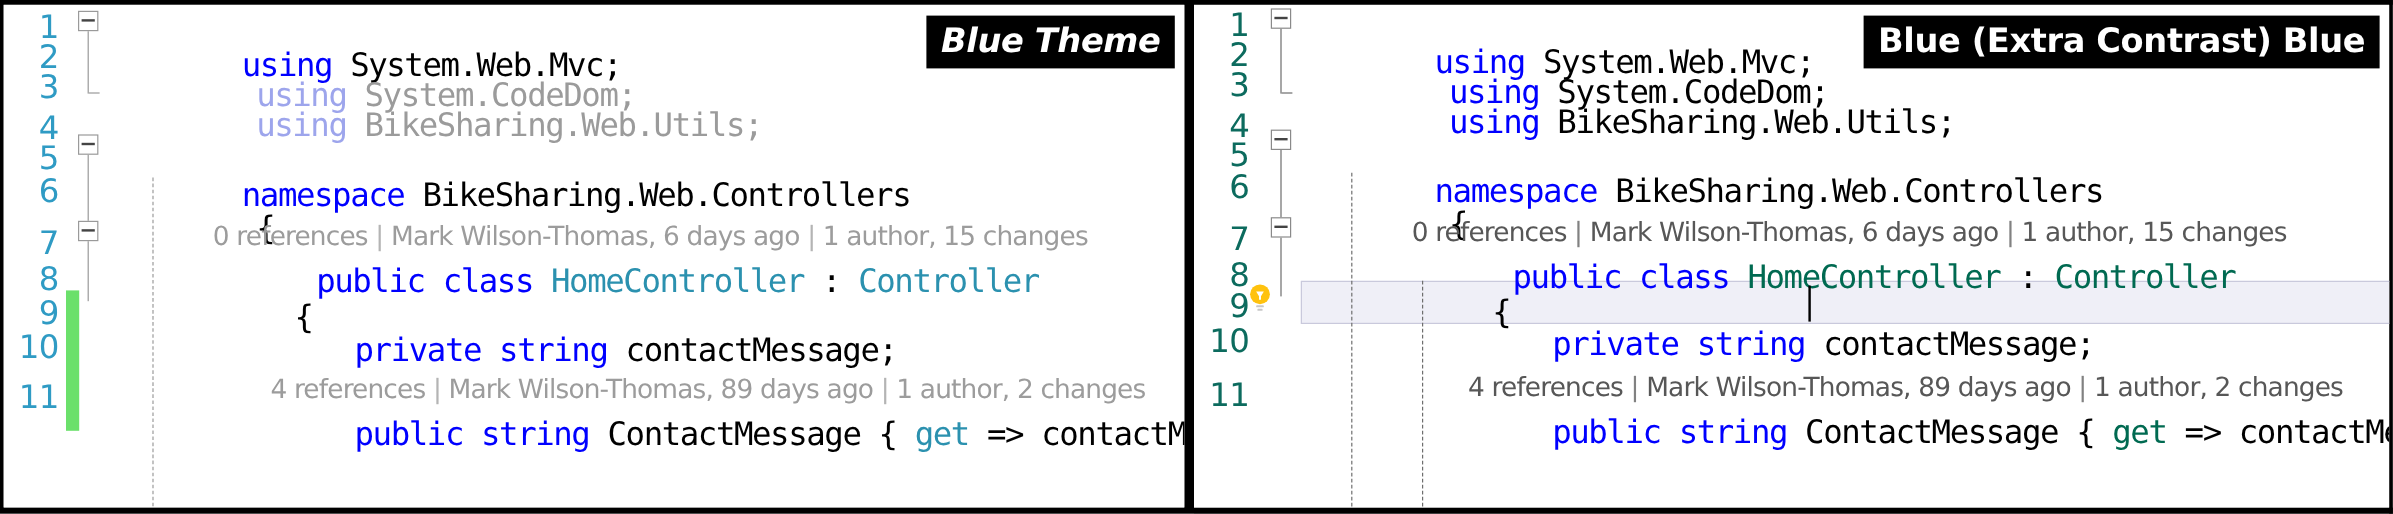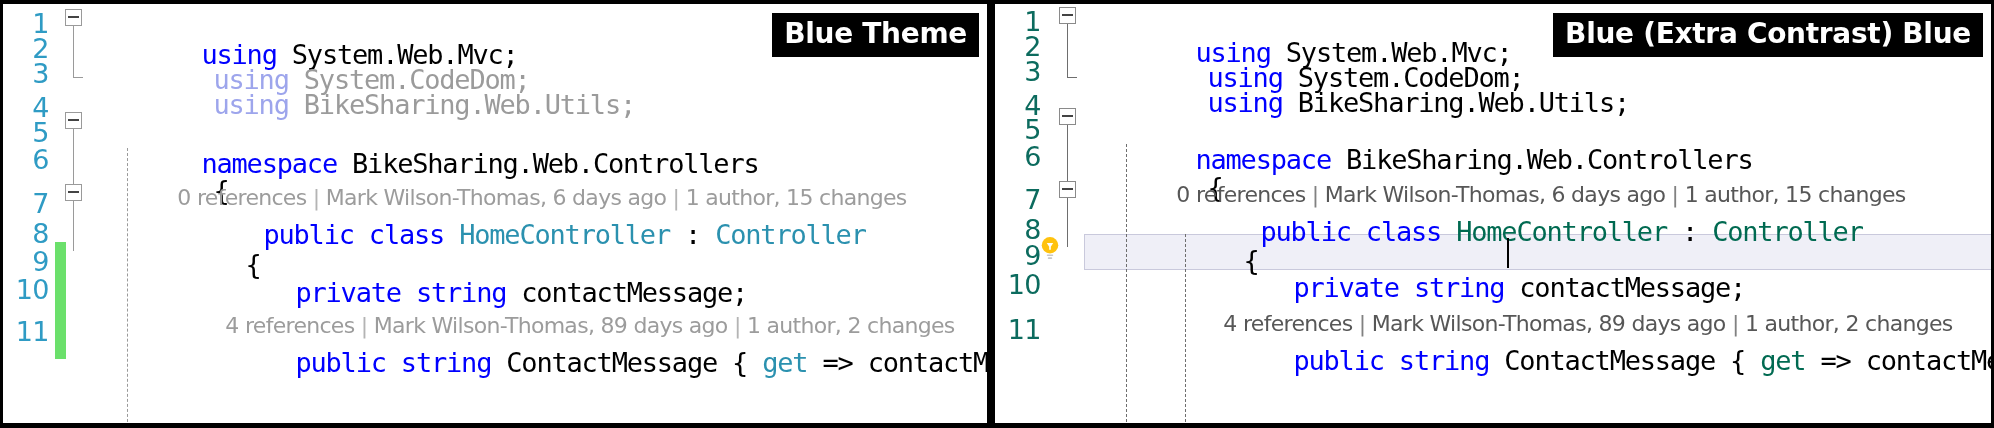--- a/index.html
+++ b/index.html
@@ -231,21 +231,21 @@
       <div class="codelens" style="left:124px;top:161px;">
         <span>0 references</span><span class="cl-sep"> | </span><span>Mark Wilson-Thomas, 6 days ago</span><span class="cl-sep"> | </span><span>1 author, 15 changes</span>
       </div>
 
       <div class="codelens" style="left:172px;top:289px;">
         <span>4 references</span><span class="cl-sep"> | </span><span>Mark Wilson-Thomas, 89 days ago</span><span class="cl-sep"> | </span><span>1 author, 2 changes</span>
       </div>
 
     </div>
 
-    <div class="badge" style="right:8px;top:9px;">Blue Theme</div>
+    <div class="badge" style="right:8px;top:9px;font-style:italic;">Blue Theme</div>
   </div>
 
   <div class="panel right">
     <div class="editor">
 
       <div class="curline" style="left:89px;top:230px;right:-4px;height:36px;"></div>
 
       <div class="collapse" style="left:64px;top:3px;"></div>
       <div class="vline elbow" style="left:72px;top:20px;height:54px;"></div>
 

